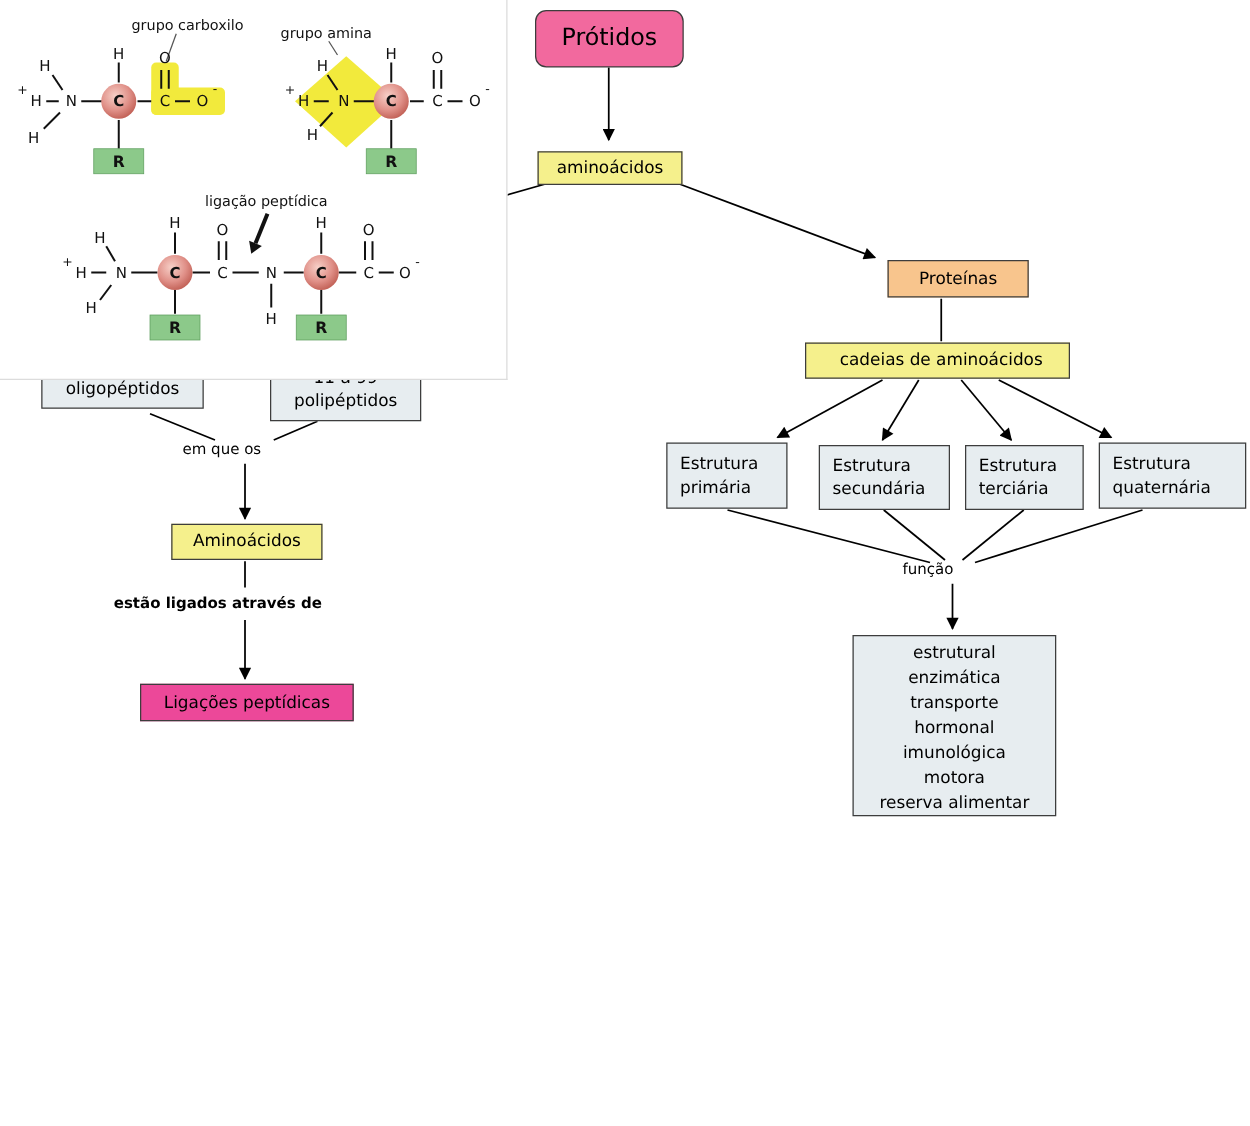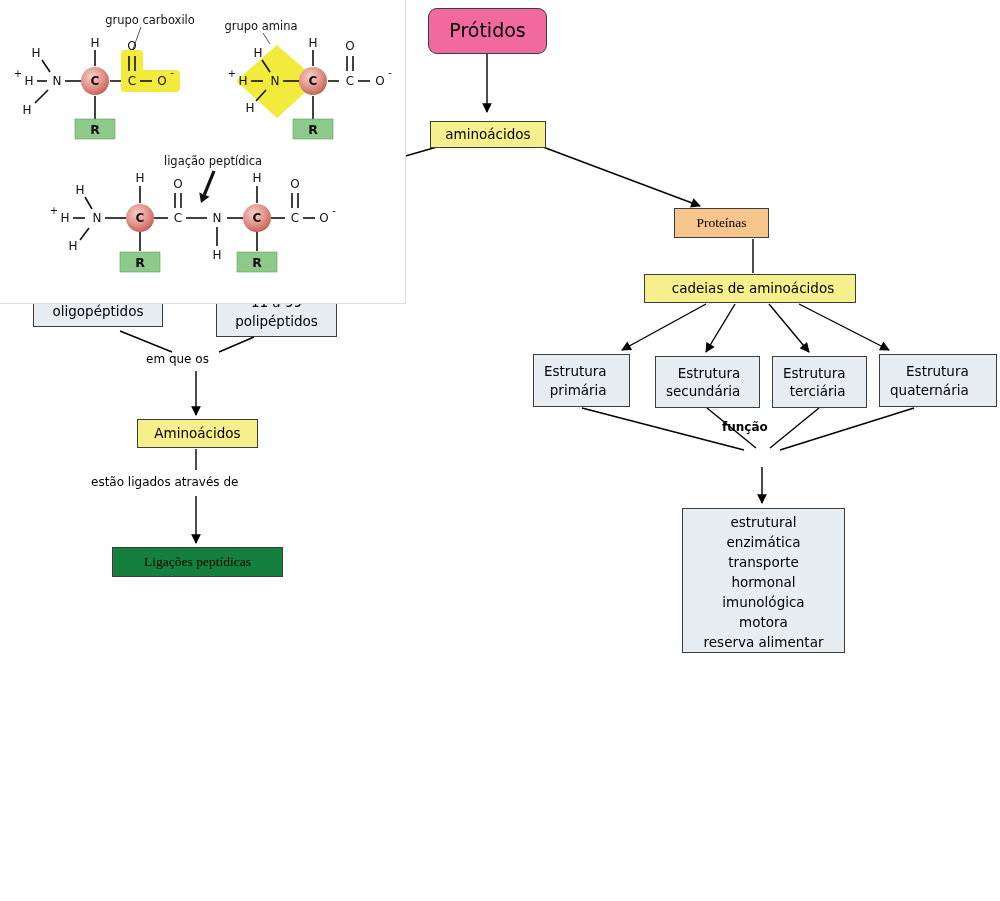--- a/index.html
+++ b/index.html
@@ -14,22 +14,22 @@
     position:absolute; box-sizing:border-box;
     border:1.4px solid #3d3d3d; border-radius:0;
     display:flex; align-items:center; justify-content:center;
     text-align:center; white-space:pre-line;
     font-size:13.5px; line-height:1.35; padding:2px 6px;
   }
   .pink   { background:#f2699e; font-size:19px; border-radius:9px; }
   .yellow { background:#f5f08c; }
   .orange { background:#f8c58d; }
   .blue   { background:#e7edf0; }
-  .green  { background:#15803d;font-family:Liberation Serif, serif; }
-  .align-left { justify-content:flex-start; text-align:right; padding-left:10px; }
+  .green  { background:#ec4899; }
+  .align-left { justify-content:flex-start; text-align:left; padding-left:10px; }
   .fn-box { flex-direction:column; line-height:20px; padding-top:4px; }
   .freetext { position:absolute; text-align:left; font-size:12px; white-space:nowrap; }
   .chem {
     position:absolute; left:0; top:597; width:406px; height:304px;
     border-right:1px solid #dcdcdc; border-bottom:1px solid #dcdcdc;
     box-sizing:border-box; background:#fff;
   }
 </style>
 </head>
 <body>
@@ -58,39 +58,39 @@
   <line class="edge" x1="582" y1="408" x2="744" y2="450"></line>
   <line class="edge" x1="707" y1="408" x2="756" y2="448"></line>
   <line class="edge" x1="819" y1="408" x2="770" y2="448"></line>
   <line class="edge" x1="914" y1="408" x2="780" y2="450"></line>
   <line class="edge" x1="762" y1="467" x2="762" y2="503" marker-end="url(#arr)"></line>
 </svg>
 
 <div class="node pink" style="left:428px; top:8px;   width:119px; height:46px;">Prótidos</div>
 <div class="node yellow" style="left:430px; top:121px; width:116px; height:27px;">aminoácidos</div>
 <div class="node orange" style="left:167px; top:197px; width:87px;  height:30px;">Péptidos</div>
-<div class="node orange" style="left:674px; top:208px; width:95px;  height:30px;font-family:Liberation Serif, serif;">Proteínas</div>
+<div class="node orange" style="left:710px; top:208px; width:113px;  height:30px;">Proteínas</div>
 <div class="node blue" style="left:33px;  top:276px; width:130px; height:51px;">2 a 10
 oligopéptidos</div>
 <div class="node blue" style="left:216px; top:286px; width:121px; height:51px;">11 a 99
 polipéptidos</div>
 <div class="freetext" style="left:146px; top:352px; width:100px;">em que os</div>
 <div class="node yellow" style="left:137px; top:419px; width:121px; height:29px;">Aminoácidos</div>
-<div class="freetext" style="left:91px;  top:475px; width:210px;">estão ligados através de</div>
+<div class="freetext" style="left:91px;  top:475px; width:210px;font-weight:bold;">estão ligados através de</div>
 <div class="node green" style="left:112px; top:547px; width:171px; height:30px;">Ligações peptídicas</div>
 <div class="node yellow" style="left:644px; top:274px; width:212px; height:29px;padding-left:12px;">cadeias de aminoácidos</div>
 <div class="node blue align-left" style="left:533px; top:354px; width:97px;  height:53px;">Estrutura
 primária</div>
 <div class="node blue align-left" style="left:655px; top:356px; width:105px; height:52px;">Estrutura
 secundária</div>
 <div class="node blue align-left" style="left:772px; top:356px; width:95px;  height:52px;">Estrutura
 terciária</div>
 <div class="node blue align-left" style="left:879px; top:354px; width:118px; height:53px;">Estrutura
 quaternária</div>
-<div class="freetext" style="left:722px; top:420px; width:80px;font-weight:bold;">função</div>
+<div class="freetext" style="left:722px; top:448px; width:80px;">função</div>
 <div class="node blue fn-box" style="left:682px; top:508px; width:163px; height:145px;text-align:center;"><div>estrutural</div><div>enzimática</div><div>transporte</div><div>hormonal</div><div>imunológica</div><div>motora</div><div>reserva alimentar</div></div>
 
 <div class="chem">
   <svg id="chem-svg" width="405" height="303" viewBox="0 0 405 303">
     <defs>
       <radialGradient id="sphereGrad" cx="40%" cy="35%" r="75%">
         <stop offset="0" stop-color="#f7d0c8"></stop>
         <stop offset="0.55" stop-color="#e09088"></stop>
         <stop offset="1" stop-color="#b95348"></stop>
       </radialGradient>

